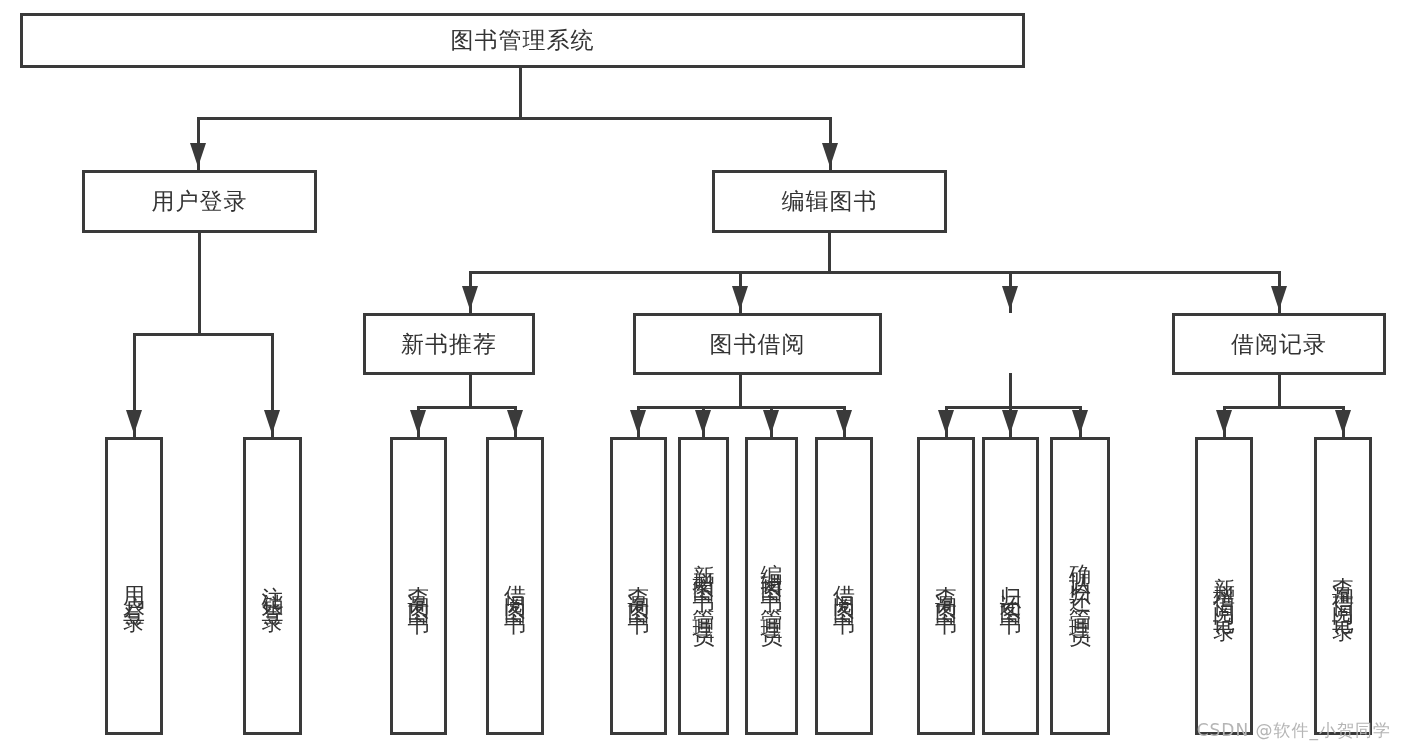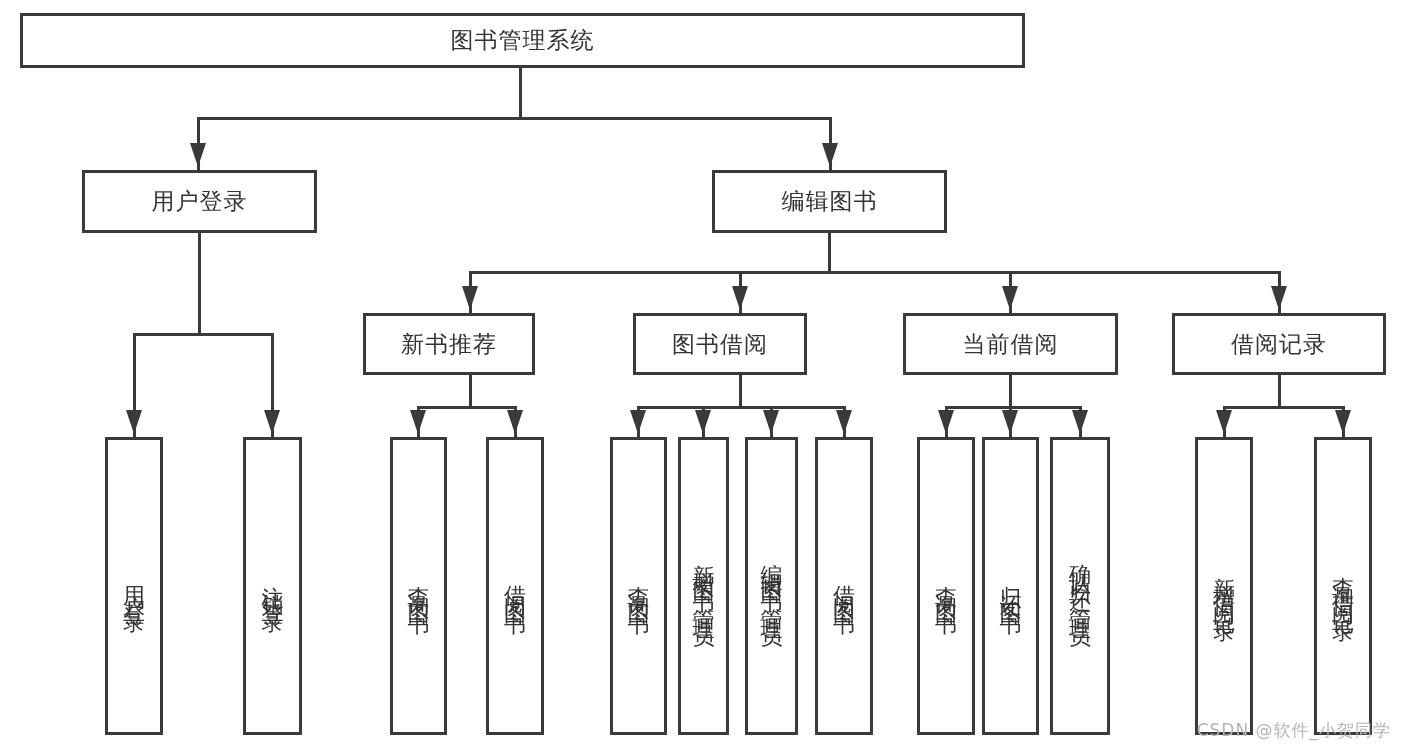--- a/index.html
+++ b/index.html
@@ -68,27 +68,24 @@
   </div>
 
   <div class="box" style="left:712px; top:170px; width:235px; height:63px;">
     <span class="lbl">编辑图书</span>
   </div>
 
   <div class="box" style="left:363px; top:313px; width:172px; height:62px;">
     <span class="lbl">新书推荐</span>
   </div>
 
-  <div class="box" style="left:633px; top:313px; width:174px; height:62px;">
+  <div class="box" style="left:633px; top:313px; width:249px; height:62px;">
     <span class="lbl">图书借阅</span>
   </div>
 
-  <div class="box" style="left:903px; top:313px; width:215px; height:62px;">
-    <span class="lbl">当前借阅</span>
-  </div>
 
   <div class="box" style="left:1172px; top:313px; width:214px; height:62px;">
     <span class="lbl">借阅记录</span>
   </div>
 
   <div class="box leaf" style="left:105px; top:437px; width:58px; height:298px;">
     <span class="lbl">用户登录</span>
   </div>
   <div class="box leaf" style="left:243px; top:437px; width:59px; height:298px;">
     <span class="lbl">注销登录</span>

